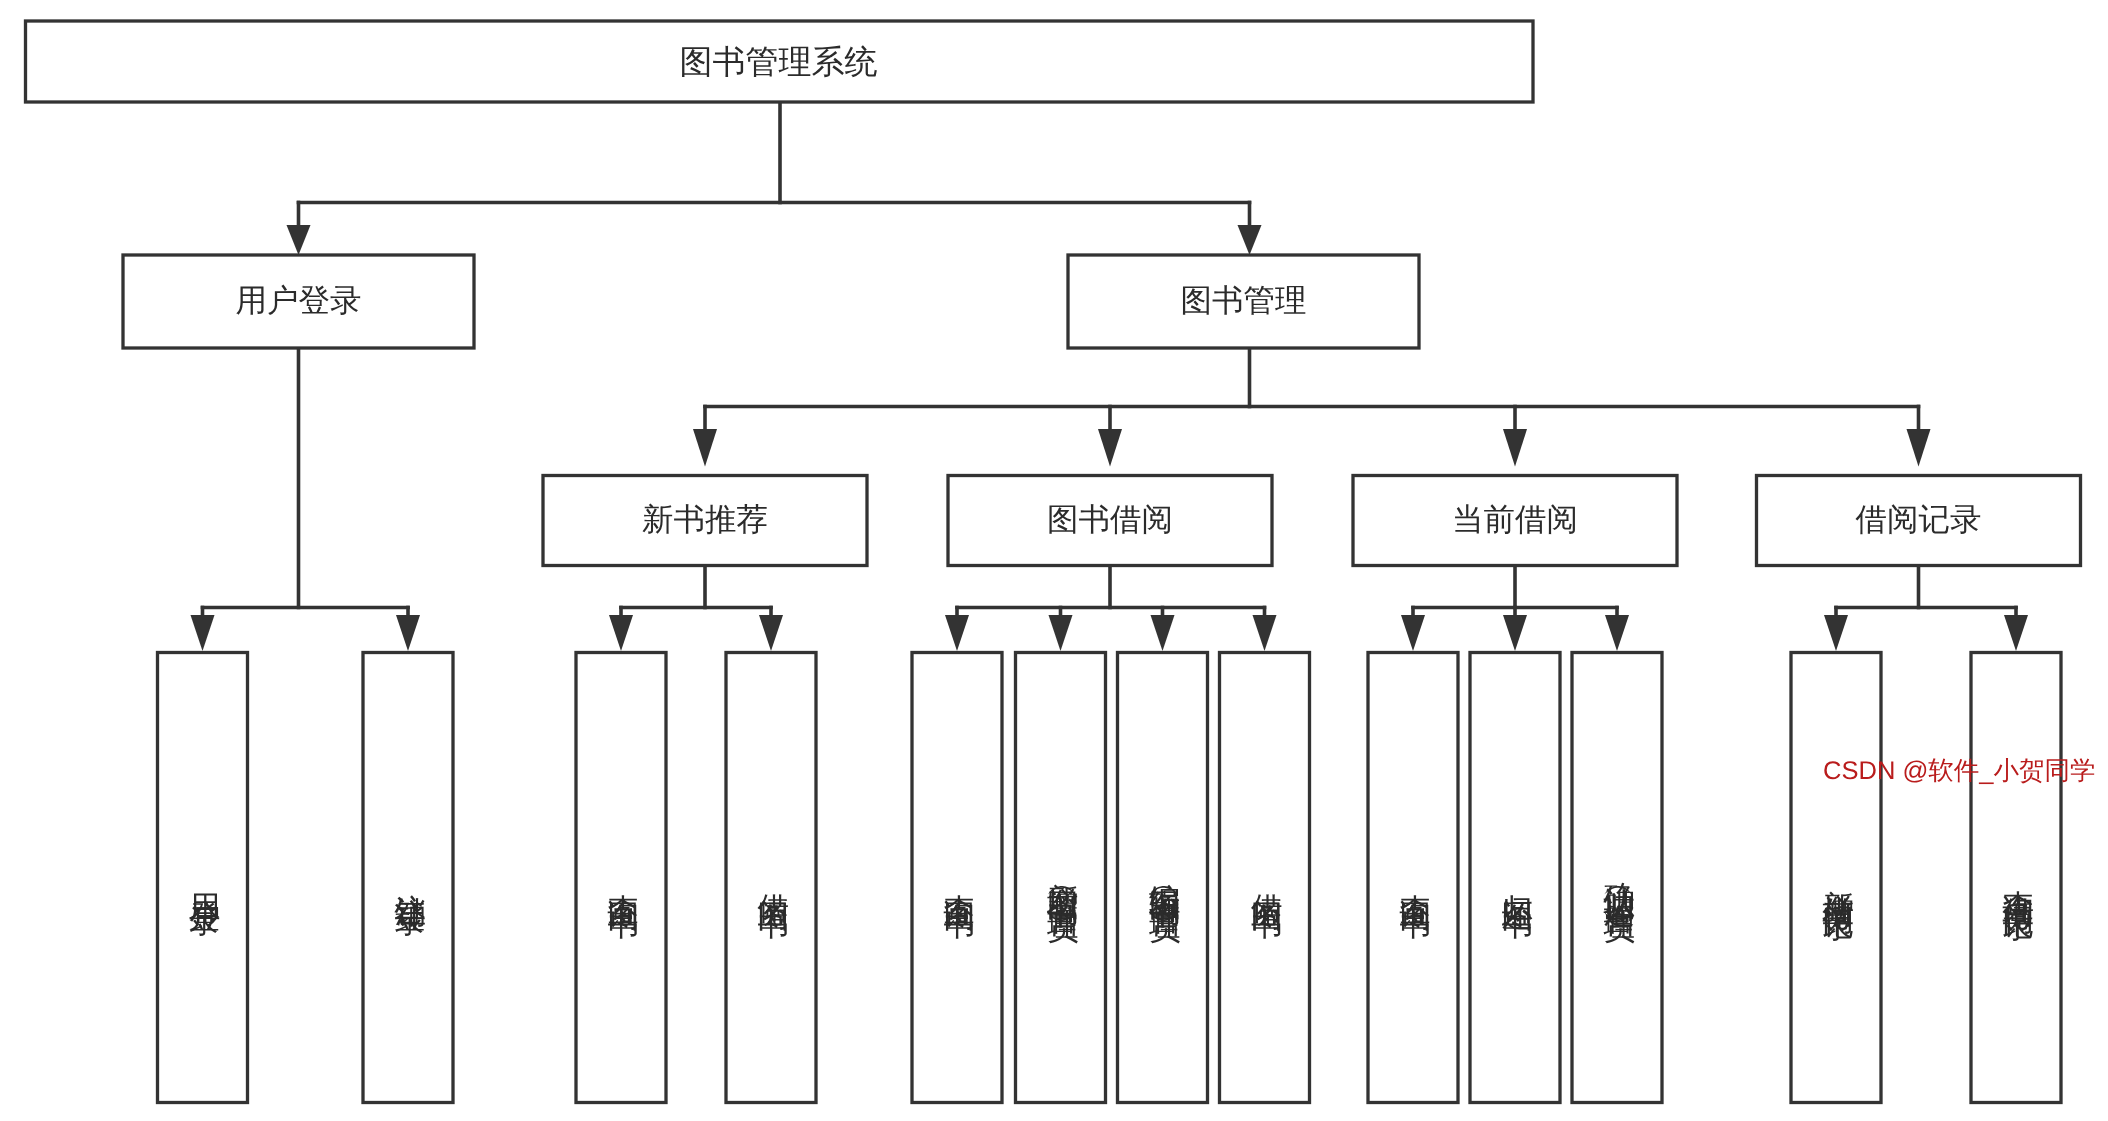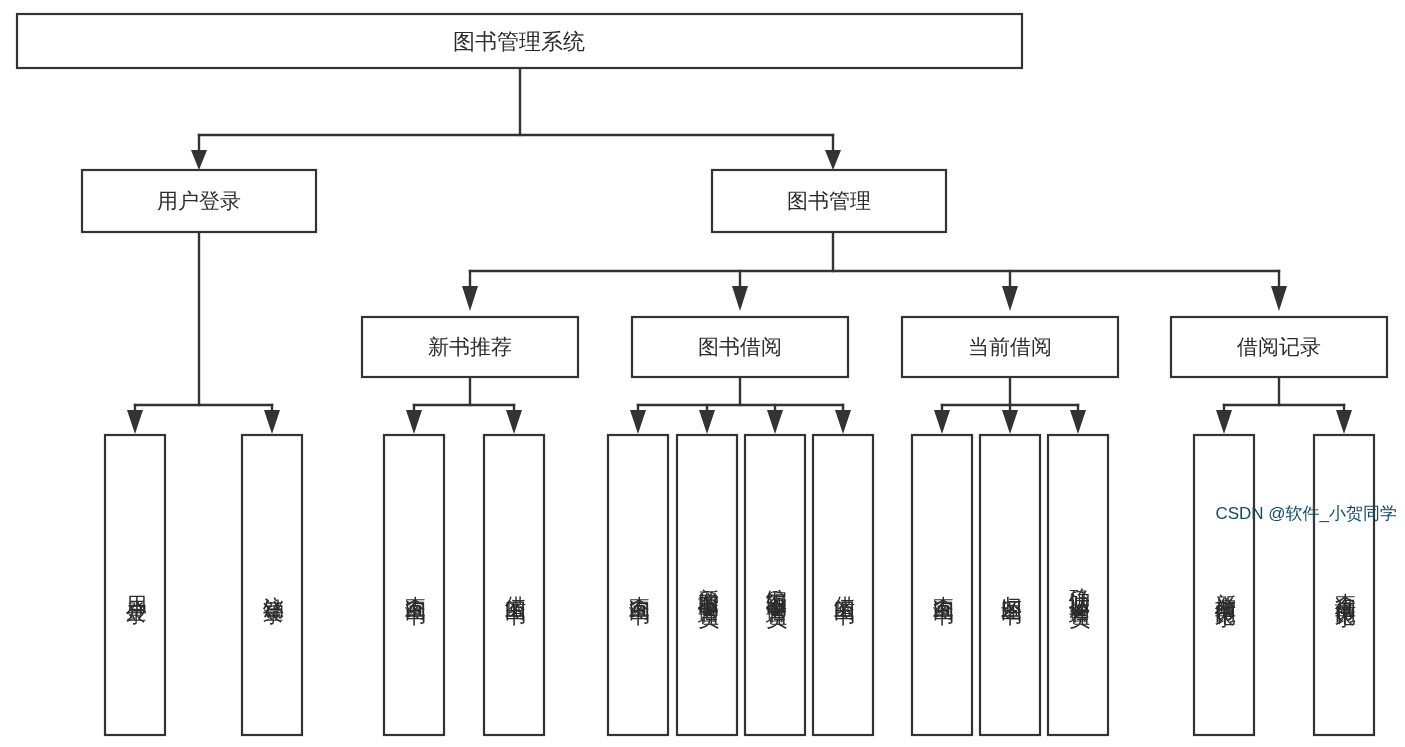--- a/index.html
+++ b/index.html
@@ -57,21 +57,21 @@
     letter-spacing: 3px;
   }
   .label-root {
     font-size: 22px;
   }
   .watermark {
     position: absolute;
     right: 8px;
     bottom: 6px;
     font-size: 17px;
-    color: #0c4a6e;
+    color: #b91c1c;
     font-family: "Liberation Sans", "DejaVu Sans", sans-serif;
     white-space: nowrap;
     pointer-events: none;
     margin-top: 37px;
   }
 </style>
 </head>
 <body>
 
 <div id="diagram-root">

